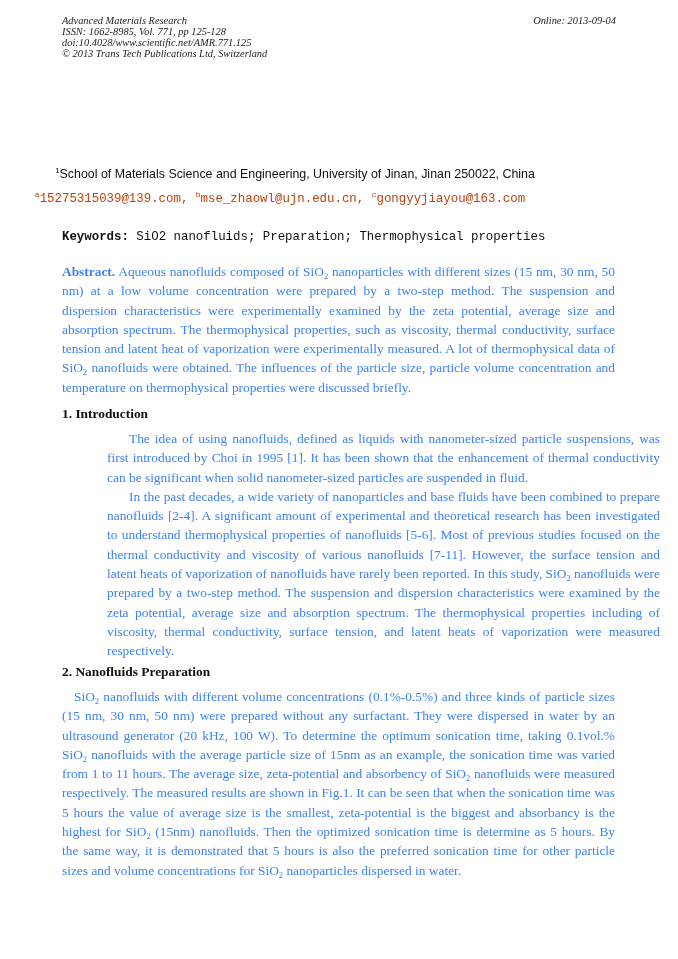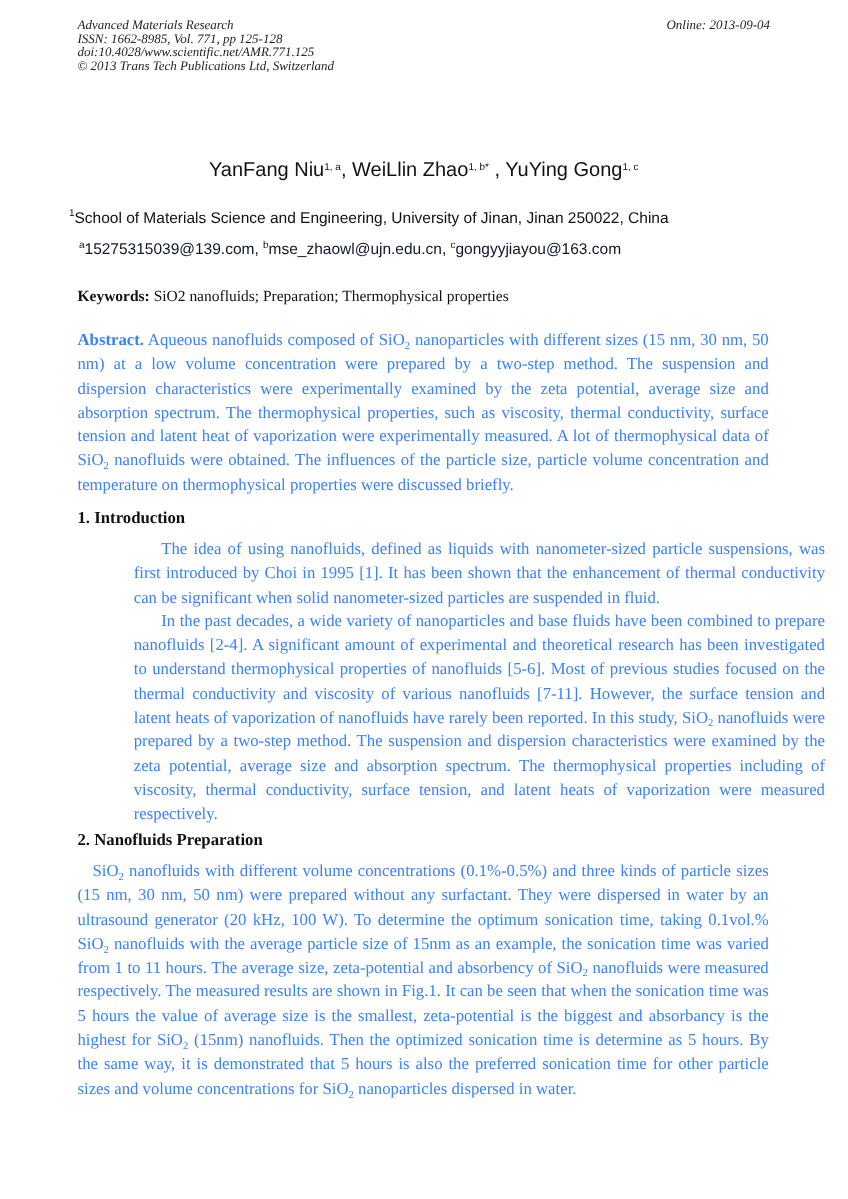--- a/index.html
+++ b/index.html
@@ -6,25 +6,25 @@
     body { width: 678px; height: 959px; position: relative; overflow: hidden; color: #111; }
     .page { position: absolute; left: 0; top: 0; width: 678px; height: 959px; }
 
     .hdr { position: absolute; left: 62px; top: 15px; font-family: "Liberation Serif", serif; font-style: italic; font-size: 10.4px; line-height: 11px; color: #222; }
     .hdr div { white-space: nowrap; }
     .online { position: absolute; right: 62px; top: 15px; font-family: "Liberation Serif", serif; font-style: italic; font-size: 10.4px; line-height: 11px; color: #222; }
 
     .title { position: absolute; left: 0; width: 678px; top: 90px; text-align: center; font-family: "Liberation Sans", sans-serif; font-weight: bold; font-size: 14.6px; color: #111; }
     .authors { position: absolute; left: 0; width: 678px; top: 128px; text-align: center; font-family: "Liberation Sans", sans-serif; font-size: 16px; color: #111; }
     .affil { position: absolute; left: 0; width: 590px; top: 167px; text-align: center; font-family: "Liberation Sans", sans-serif; font-size: 12.4px; color: #111; }
-    .emails { position: absolute; left: 0; width: 560px; top: 192px; text-align: center; font-family: Liberation Sans, sans-serif; font-size: 12.4px; color: #0f172a; }
+    .emails { position: absolute; left: 0; width: 560px; top: 192px; text-align: center; font-family: Liberation Mono, monospace; font-size: 12.4px; color: #c2410c; }
     sup.s { font-size: 8px; vertical-align: 5px; line-height: 0; }
     sub.s { font-size: 8.5px; vertical-align: -3px; line-height: 0; }
 
-    .keywords { position: absolute; left: 62px; top: 230px; font-family: Liberation Serif, serif; font-size: 12.4px; color: #111; }
+    .keywords { position: absolute; left: 62px; top: 230px; font-family: Liberation Mono, monospace; font-size: 12.4px; color: #111; }
     .keywords b { font-weight: bold; }
 
     .body { position: absolute; left: 62px; width: 553px; font-family: "Liberation Serif", serif; font-size: 13.4px; line-height: 19.3px; color: #3b82f6; }
     .body p { margin: 0; text-align: justify; }
     .indent { text-indent: 22px; }
     .indent-s { text-indent: 12px; }
     .abstract { top: 262px; }
     .sec1-h { position: absolute; left: 62px; top: 406px; font-family: "Liberation Serif", serif; font-weight: bold; font-size: 13.4px; }
     .sec1 { top: 429px; margin-left: 45px; }
     .sec2-h { position: absolute; left: 62px; top: 664px; font-family: "Liberation Serif", serif; font-weight: bold; font-size: 13.4px; }
@@ -37,23 +37,20 @@
 
   <div class="hdr">
     <div>Advanced Materials Research</div>
     <div>ISSN: 1662-8985, Vol. 771, pp 125-128</div>
     <div>doi:10.4028/www.scientific.net/AMR.771.125</div>
     <div>© 2013 Trans Tech Publications Ltd, Switzerland</div>
   </div>
   <div class="online">Online: 2013-09-04</div>
 
 
-  <div class="authors">
-    <span>YanFang Niu</span><sup class="s">1, a</sup><span>, </span><span>WeiLlin Zhao</span><sup class="s">1, b*</sup><span> , </span><span>YuYing Gong</span><sup class="s">1, c</sup>
-  </div>
 
   <div class="affil"><sup class="s">1</sup><span>School of Materials Science and Engineering, University of Jinan, Jinan 250022, China</span></div>
 
   <div class="emails">
     <sup class="s">a</sup><span>15275315039@139.com</span><span>, </span><sup class="s">b</sup><span>mse_zhaowl@ujn.edu.cn</span><span>, </span><sup class="s">c</sup><span>gongyyjiayou@163.com</span>
   </div>
 
   <div class="keywords"><b>Keywords:</b><span> SiO2 nanofluids; Preparation; Thermophysical properties</span></div>
 
   <div class="body abstract">

